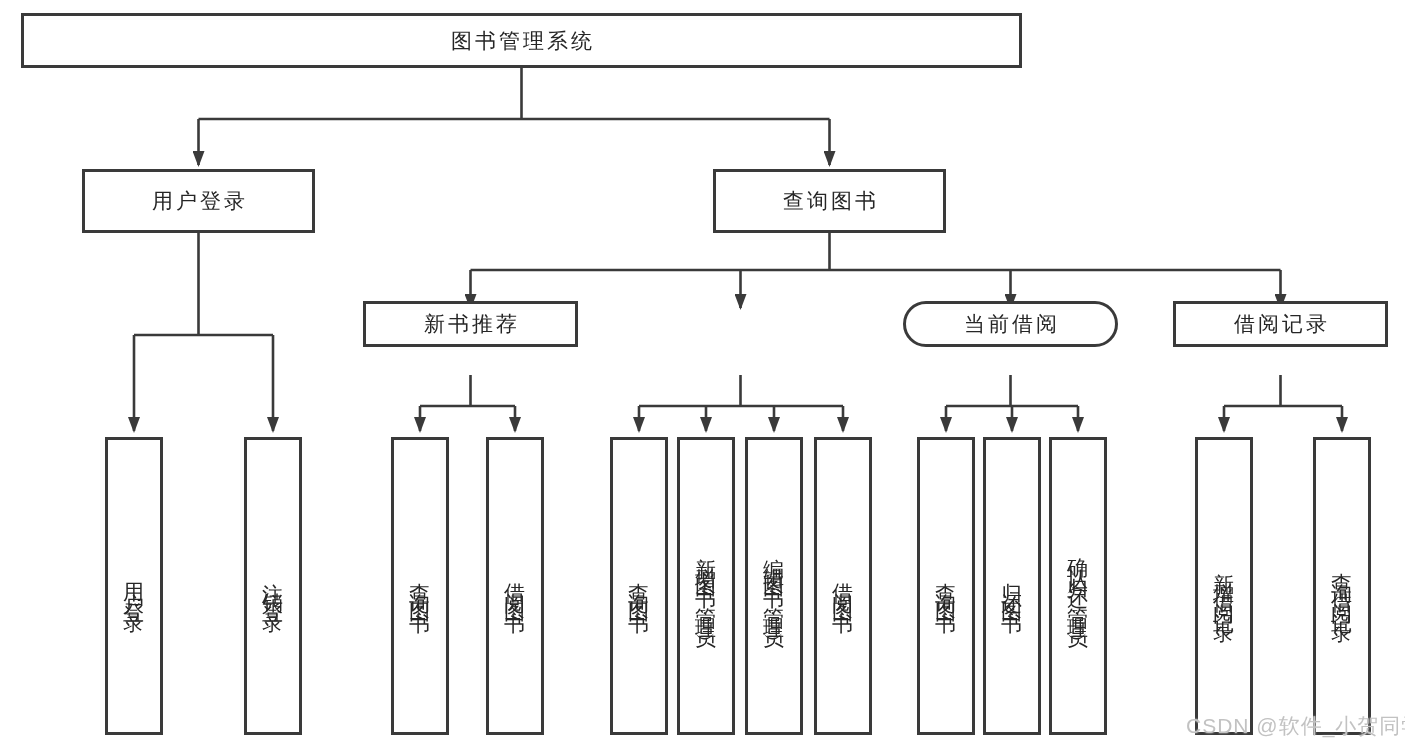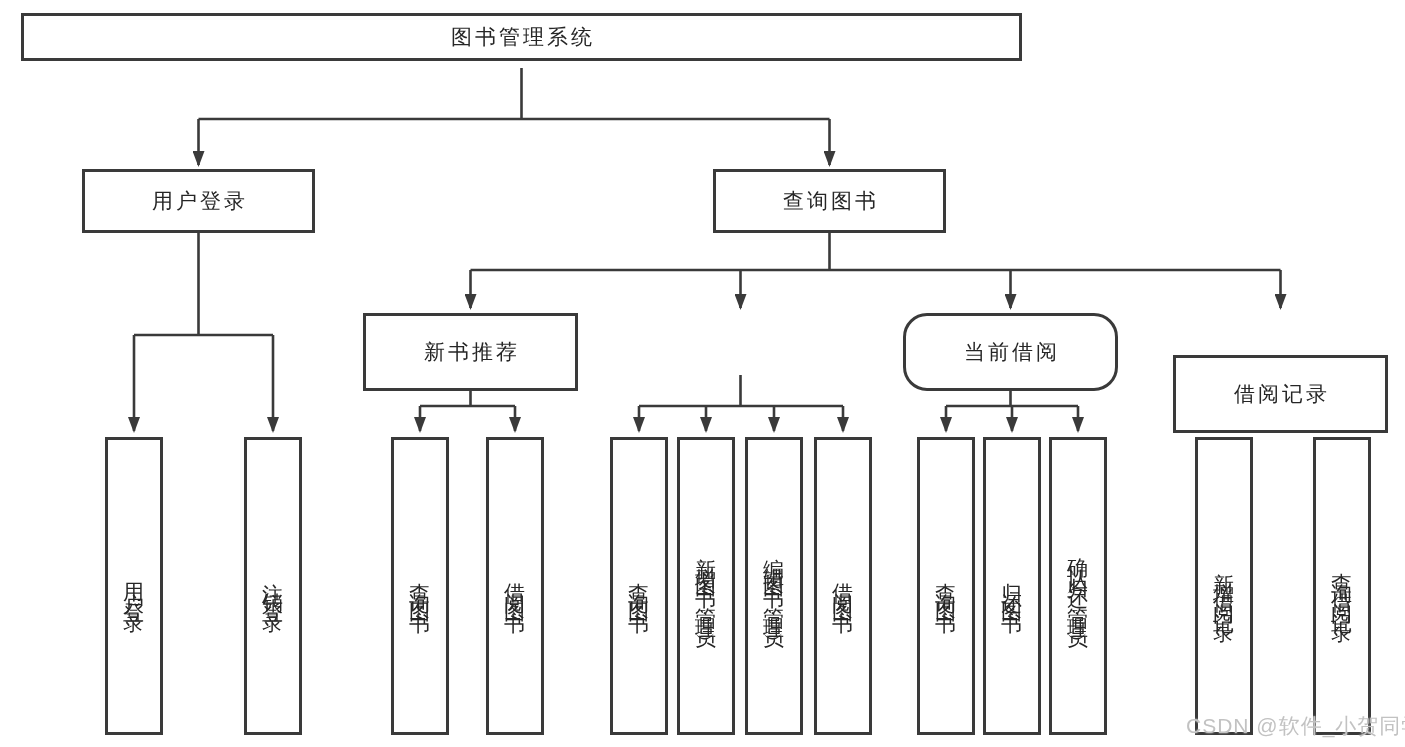--- a/index.html
+++ b/index.html
@@ -26,23 +26,23 @@
     justify-content: center;
     color: #262626;
   }
   .node span { display: block; }
   .hlabel {
     font-size: 21px;
     letter-spacing: 3px;
     text-indent: 3px;
     white-space: nowrap;
   }
-  .root-box   { left: 21px;  top: 13px;  width: 1001px; height: 48px; }
+  .root-box   { left: 21px;  top: 13px;  width: 1001px; height: 55px; }
   .lvl2       { top: 169px; width: 233px; height: 64px; }
-  .lvl3       { top: 313px; width: 215px; height: 78px; }
+  .lvl3       { top: 301px; width: 215px; height: 46px; }
   .leaf       { top: 437px; width: 58px;  height: 298px; }
   .vlabel {
     writing-mode: vertical-rl;
     text-orientation: mixed;
     font-size: 21px;
     letter-spacing: 10px;
     line-height: 1;
     color: #262626;
   }
   .watermark {
@@ -126,21 +126,21 @@
   <div class="node lvl2" style="left:713px;">
     <span class="hlabel">查询图书</span>
   </div>
 
   <div class="node lvl3" style="left:363px;">
     <span class="hlabel">新书推荐</span>
   </div>
   <div class="node lvl3" style="left:903px;border-radius:24px;">
     <span class="hlabel">当前借阅</span>
   </div>
-  <div class="node lvl3" style="left:1173px;margin-top:42px;">
+  <div class="node lvl3" style="left:1173px;">
     <span class="hlabel">借阅记录</span>
   </div>
 
   <div class="node leaf" style="left:105px;">
     <span class="vlabel">用户登录</span>
   </div>
   <div class="node leaf" style="left:244px;">
     <span class="vlabel">注销登录</span>
   </div>
 

